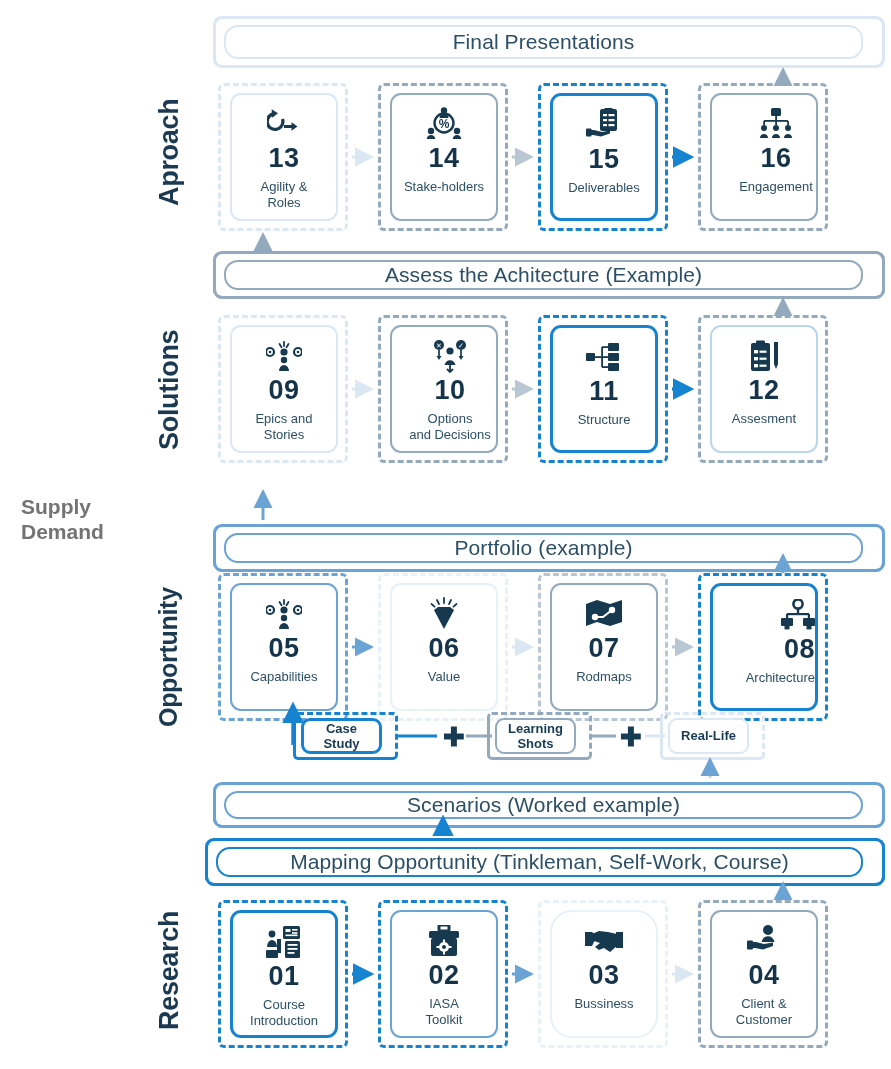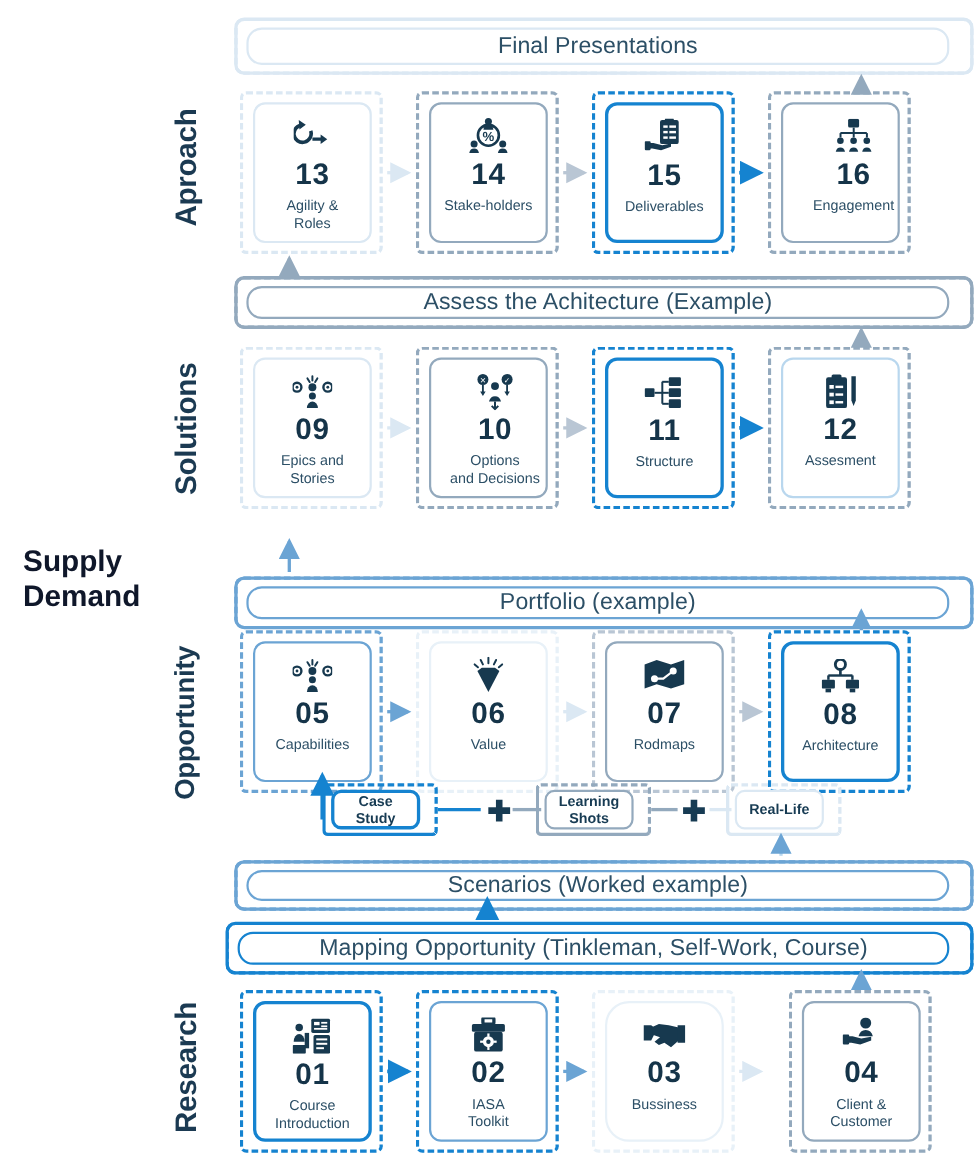--- a/index.html
+++ b/index.html
@@ -19,23 +19,23 @@
     font-size:27px;
     letter-spacing:-0.3px;
     color:#1b3a52;
     text-align:center;
     line-height:1;
     white-space:nowrap;
   }
   .supply{
     position:absolute;
     font-weight:bold;
-    font-size:27px;
+    font-size:21px;
     line-height:1.18;
-    color:#0f172a;
+    color:#737373;
     white-space:pre-line;
   }
 
   
   .banner{position:absolute;}
   .banner .frame{
     position:absolute;left:0;top:0;right:0;bottom:0;
     border-radius:9px;
     box-sizing:border-box;
   }
@@ -377,21 +377,21 @@
         </g>
           </svg>
       </div>
       <div class="num">07</div>
       <div class="cap">Rodmaps</div>
     </div>
   </div>
 
   <div class="card" style="left:698px;top:573px;">
     <div class="outer dashed" style="border-color:#1583d0;"></div>
-    <div class="box" style="border-color:#1583d0;border-width:3px;">
+    <div class="box" style="border-color:#1583d0;border-width:3px;align-items:flex-end;">
       <div class="ico">
         <svg width="34" height="32" viewBox="0 0 34 32">
             <g fill="#17394f">
           <circle cx="17" cy="5" r="4.6" fill="none" stroke="#17394f" stroke-width="2.6"></circle>
           <rect x="15.8" y="9" width="2.4" height="6"></rect>
           <rect x="6" y="14" width="22" height="2.2"></rect>
           <rect x="5" y="15" width="2.2" height="4"></rect>
               <rect x="26.8" y="15" width="2.2" height="4"></rect>
           <rect x="0" y="19" width="12" height="8" rx="1"></rect>
               <rect x="3.5" y="27" width="5" height="3.4"></rect>
@@ -508,21 +508,21 @@
           <path d="M7 6l7-3 9 1 9 2v12l-7 6-6-4-5 2-4-3 5-4-6-2z"></path>
           <path d="M31 4h7v16h-7z"></path>
         </g>
           </svg>
       </div>
       <div class="num">03</div>
       <div class="cap">Bussiness</div>
     </div>
   </div>
 
-  <div class="card" style="left:717px;top:900px;text-decoration:underline;">
+  <div class="card" style="left:698px;top:900px;text-decoration:underline;">
     <div class="outer dashed" style="border-color:#93a9bd;"></div>
     <div class="box" style="border-color:#93a9bd;">
       <div class="ico">
         <svg width="34" height="32" viewBox="0 0 34 32">
             <g fill="#17394f">
           <circle cx="21" cy="5" r="5"></circle>
               <path d="M14.5 17a6.8 8 0 0 1 13 0z"></path>
           <path d="M2 17h7l8 2 9-1.5v3.5l-10 3.5-8-1.5H2z"></path>
           <rect x="0" y="15.5" width="6" height="9" rx="1"></rect>
         </g>

